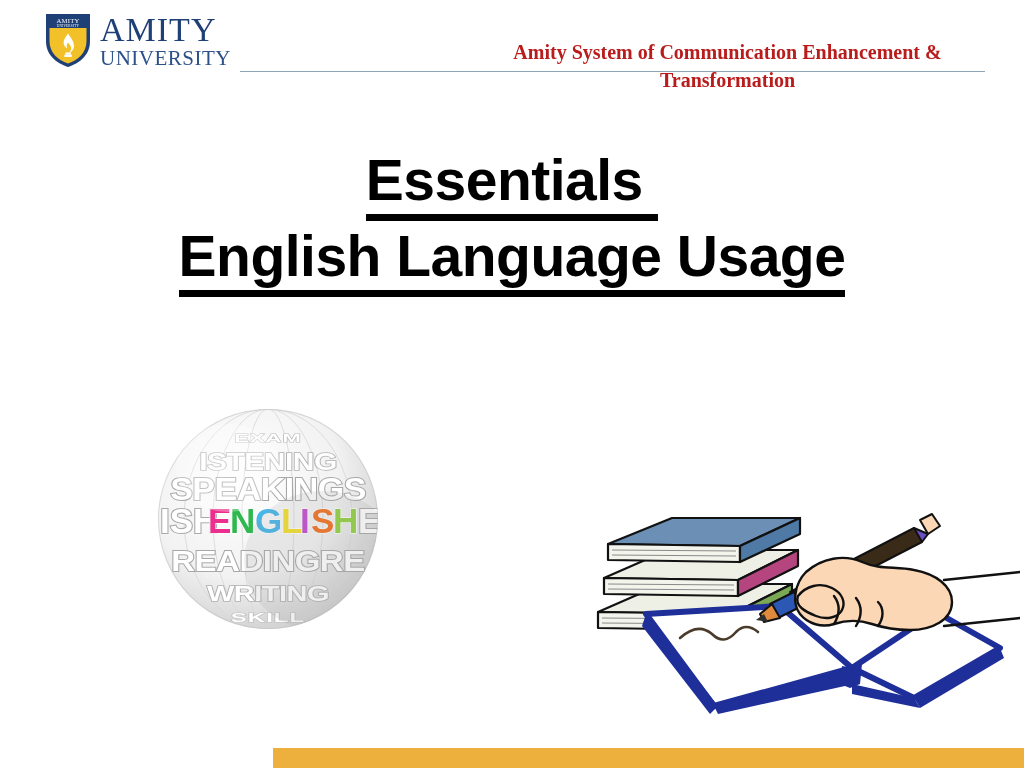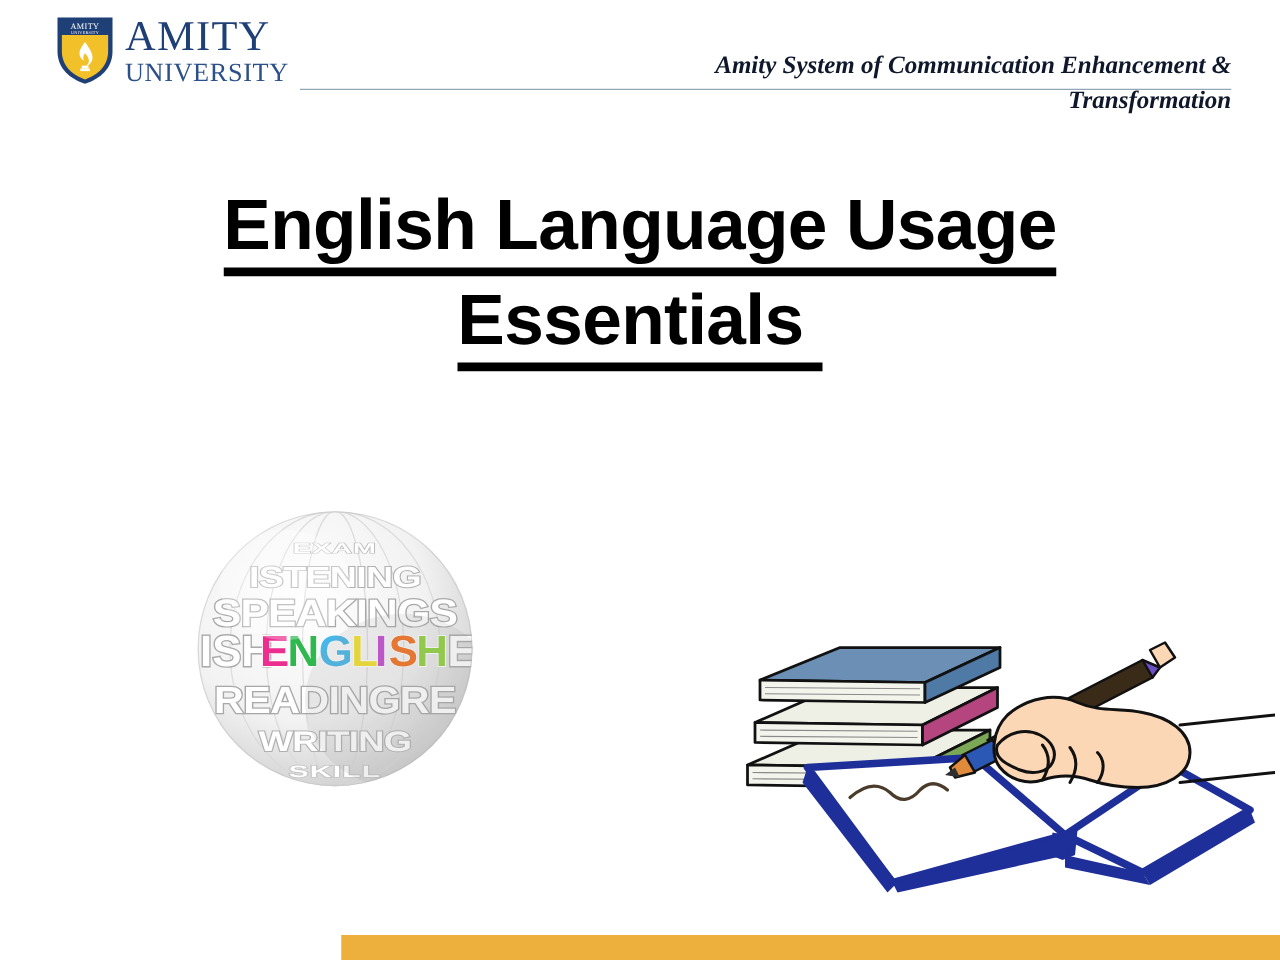--- a/index.html
+++ b/index.html
@@ -67,27 +67,26 @@
     color: #2c5089;
     font-weight: 400;
     margin-top: 1px;
   }
 
   .header-title {
     position: absolute;
     left: 470px;
     top: 38px;
     width: 515px;
-    text-align: right;
+    text-align: center;
     font-family: "Liberation Serif", serif;
     font-weight: bold;
     font-size: 20px;
     line-height: 1.42;
-    color: #0f172a;
-    font-style: italic;
+    color: #b91c1c;
   }
 
   .header-rule {
     position: absolute;
     left: 240px;
     top: 71px;
     width: 745px;
     height: 1px;
     background: #8fa7b5;
   }
@@ -170,22 +169,22 @@
         <span class="logo-amity">AMITY</span>
         <span class="logo-university">UNIVERSITY</span>
       </div>
     </div>
 
     <div class="header-title">Amity System of Communication Enhancement &amp; Transformation</div>
     <div class="header-rule"></div>
   </div>
 
   <div class="title-block">
+    <span class="title-line"><span class="ul">Essentials </span></span>
     <span class="title-line"><span class="ul">English Language Usage</span></span>
-    <span class="title-line"><span class="ul">Essentials </span></span>
   </div>
 
   <div class="sphere-wrap">
     <svg class="sphere-svg" width="236" height="226" viewBox="0 0 236 226" aria-hidden="true">
       <defs>
         <radialGradient id="sphGrad" cx="38%" cy="32%" r="72%">
           <stop offset="0%" stop-color="#ffffff"></stop>
           <stop offset="62%" stop-color="#f2f2f2"></stop>
           <stop offset="100%" stop-color="#cfcfcf"></stop>
         </radialGradient>

